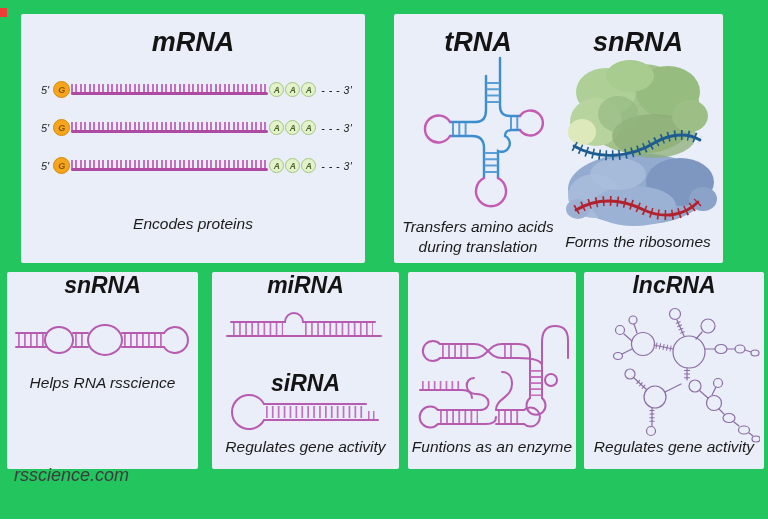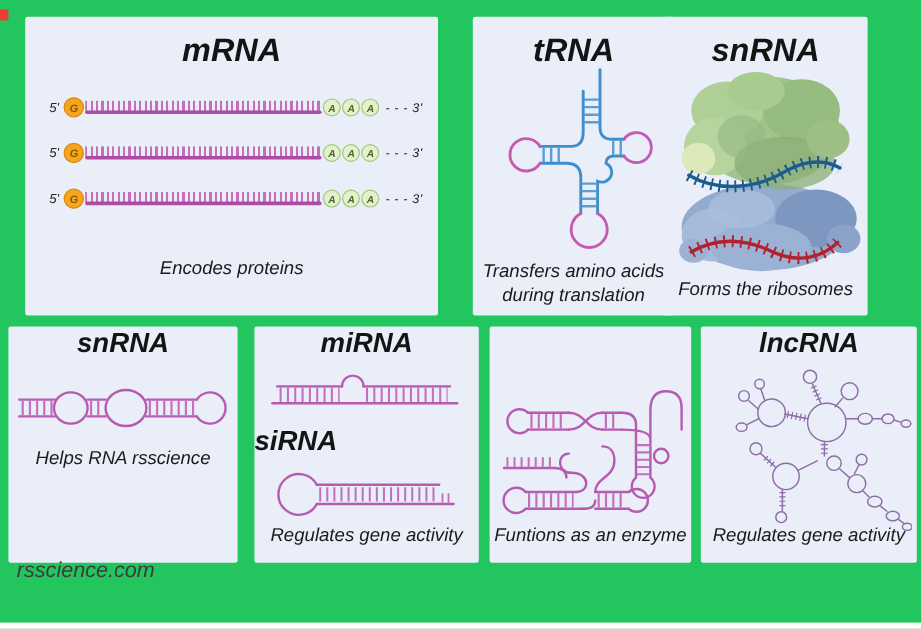--- a/index.html
+++ b/index.html
@@ -39,21 +39,21 @@
   .strand .tp{font-size:10.5px;color:#222;margin-left:5px;white-space:nowrap;letter-spacing:0.5px;}
   
   #p-trna{left:375px;top:14px;width:168px;height:249px;margin-left:19px;}
   #p-rrna{left:553px;top:14px;width:170px;height:249px;}
   .illus{position:absolute;}
   
   #p-snrna{left:7px;top:272px;width:191px;height:197px;}
   #p-mirna{left:212px;top:272px;width:187px;height:197px;}
   #p-ribozyme{left:408px;top:272px;width:168px;height:197px;}
   #p-lncrna{left:584px;top:272px;width:180px;height:197px;}
-  #sirna-title{position:absolute;top:82px;width:100%;text-align:left;font-size:23px;font-weight:700;color:#141414;}
+  #sirna-title{position:absolute;top:98px;width:100%;text-align:center;font-size:23px;font-weight:700;color:#141414;}
   #watermark{position:absolute;left:14px;top:465px;font-size:18px;color:#3c3c3c;}
   svg{display:block;}
 </style>
 </head>
 <body>
 
 <div id="stage">
 
   <div id="corner-mark"></div>
 

